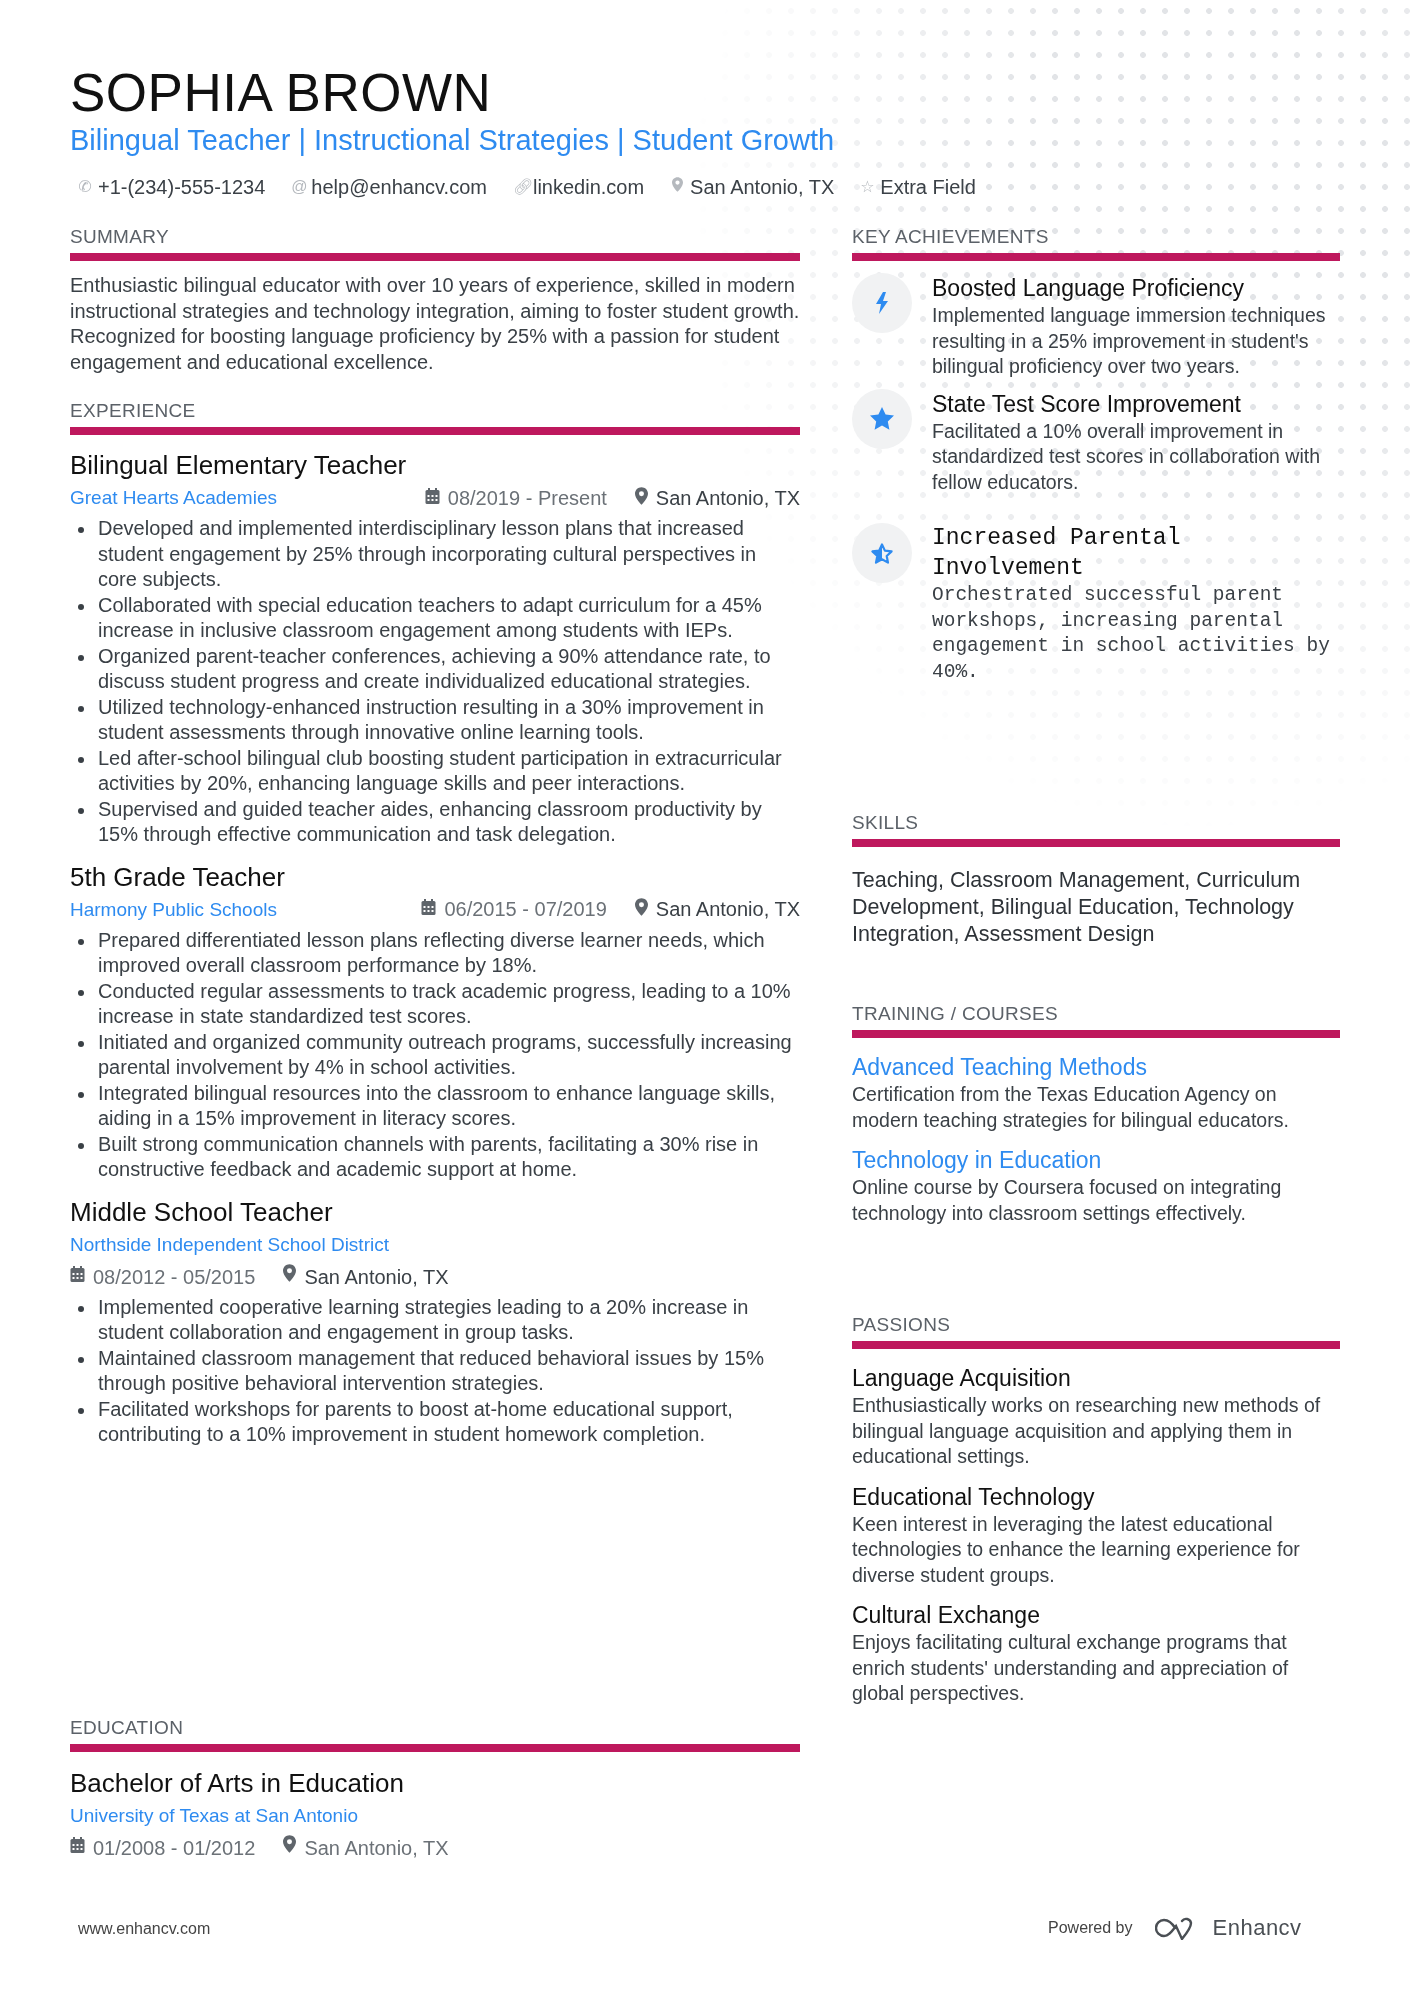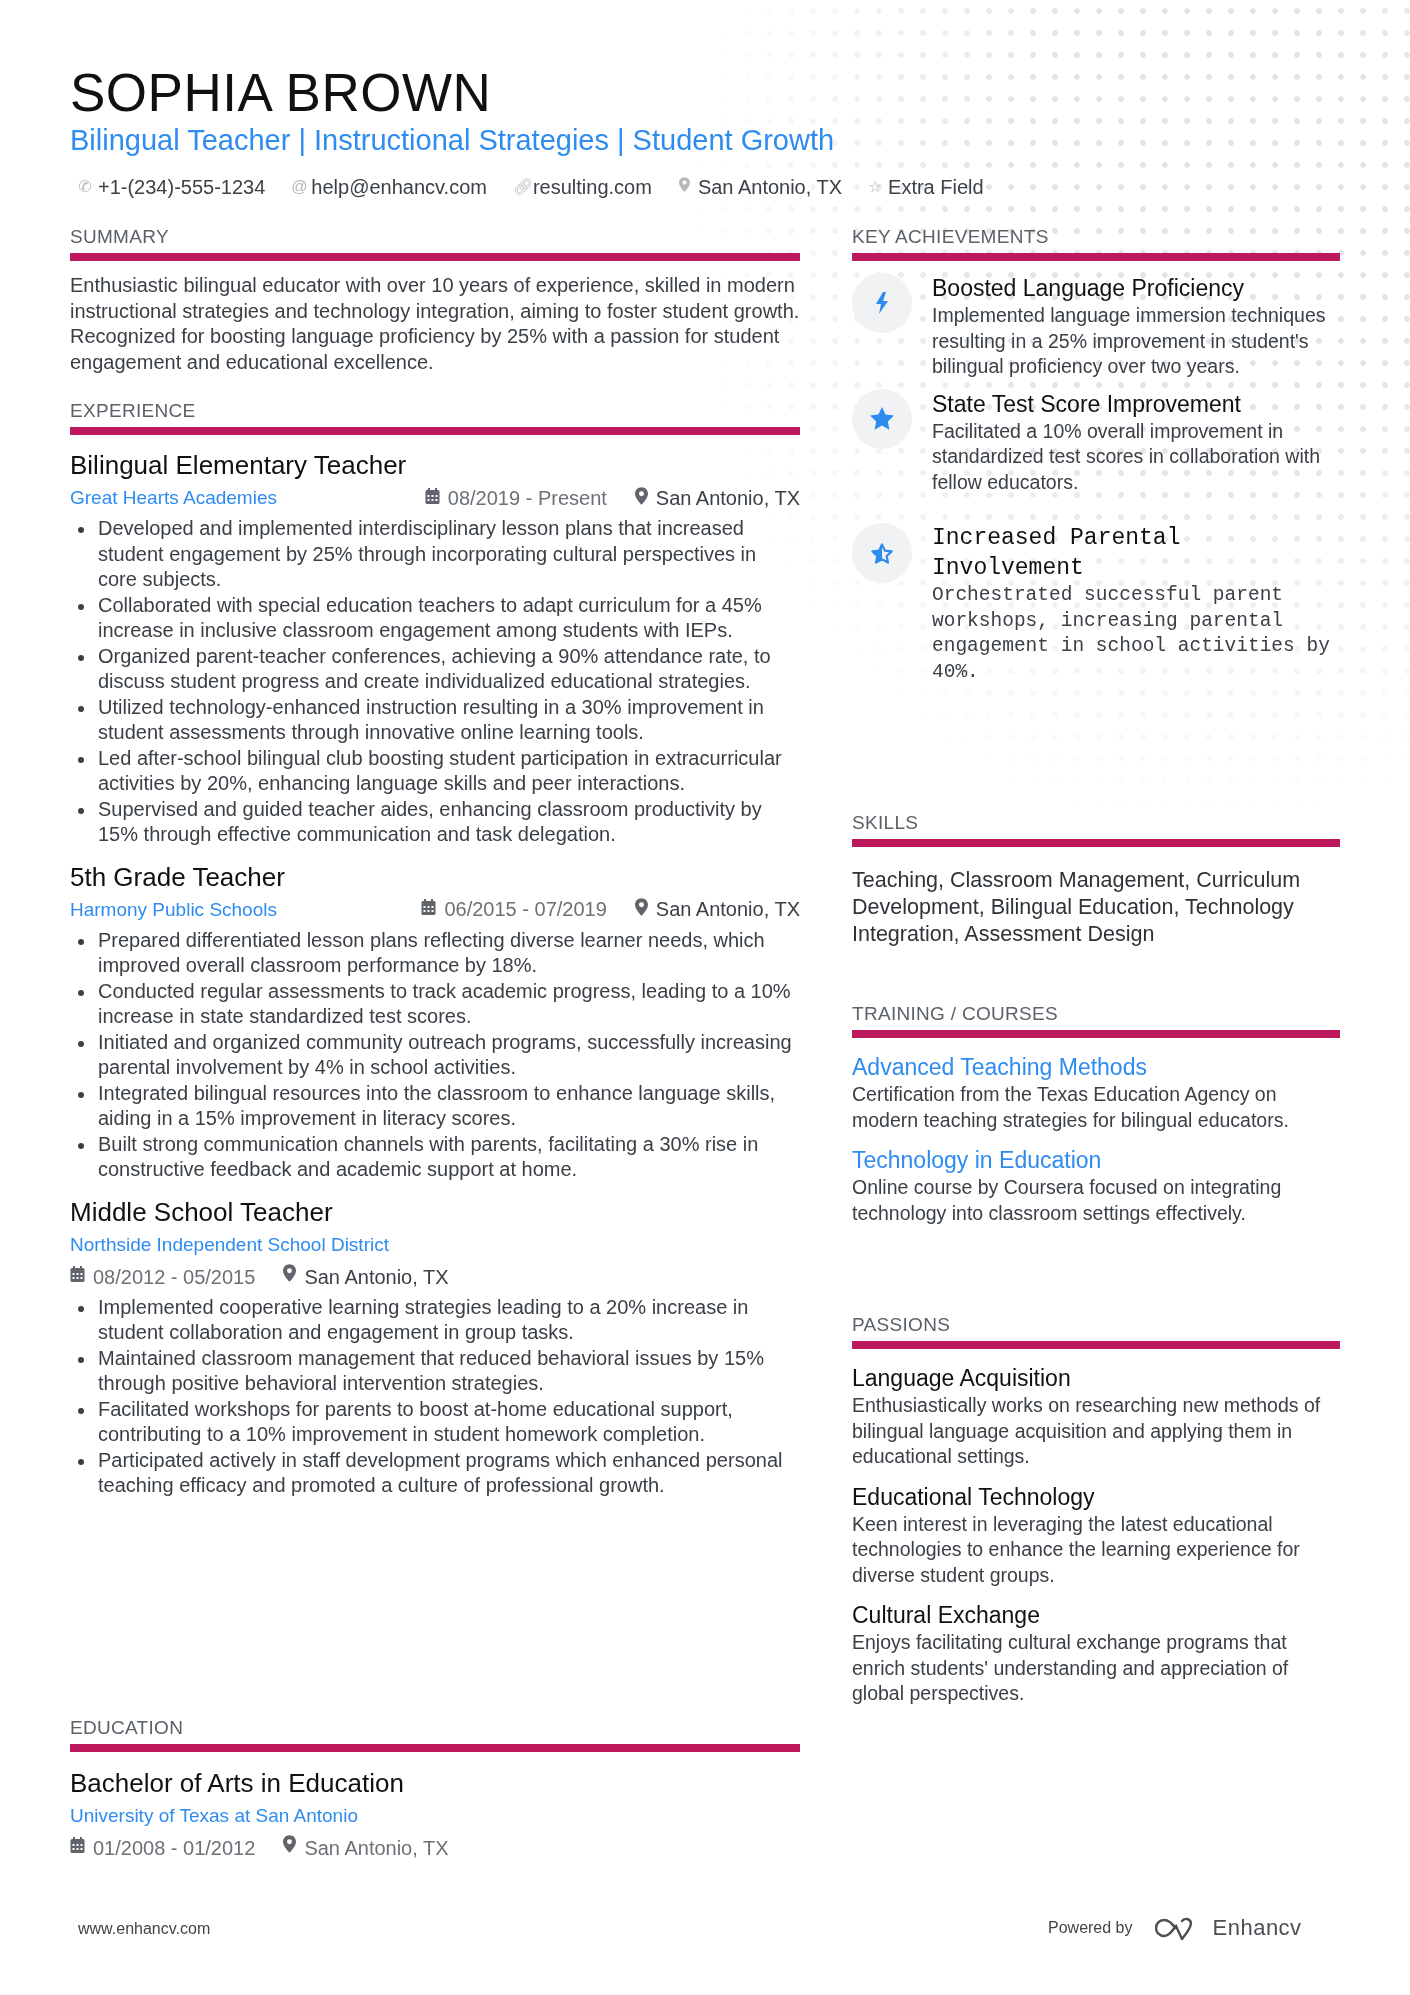--- a/index.html
+++ b/index.html
@@ -60,21 +60,21 @@
   <div class="contact">
     <span class="cicon">✆</span>
     <span>+1-(234)-555-1234</span>
   </div>
   <div class="contact">
     <span class="cicon">@</span>
     <span>help@enhancv.com</span>
   </div>
   <div class="contact">
     <span class="cicon">🔗︎</span>
-    <span>resulting.com</span>
+    <span>linkedin.com</span>
   </div>
   <div class="contact">
     <span class="cicon">
       <svg width="11" height="15" viewBox="0 0 12 16">
           <path d="M6 0C2.7 0 0 2.6 0 5.9 0 10.3 6 16 6 16s6-5.7 6-10.1C12 2.6 9.3 0 6 0zm0 8.2A2.3 2.3 0 1 1 6 3.6a2.3 2.3 0 0 1 0 4.6z" fill="#b5b9be"></path>
         </svg>
     </span>
     <span>San Antonio, TX</span>
   </div>
   <div class="contact">
@@ -204,21 +204,20 @@
               <path d="M6 0C2.7 0 0 2.6 0 5.9 0 10.3 6 16 6 16s6-5.7 6-10.1C12 2.6 9.3 0 6 0zm0 8.2A2.3 2.3 0 1 1 6 3.6a2.3 2.3 0 0 1 0 4.6z" fill="#5f656b"></path>
             </svg>
       </span>
           <span>San Antonio, TX</span>
         </span>
     </div>
     <ul class="bullets" style="margin-top:2px;">
       <li>Implemented cooperative learning strategies leading to a 20% increase in student collaboration and engagement in group tasks.</li>
       <li>Maintained classroom management that reduced behavioral issues by 15% through positive behavioral intervention strategies.</li>
       <li>Facilitated workshops for parents to boost at-home educational support, contributing to a 10% improvement in student homework completion.</li>
-      <li>Participated actively in staff development programs which enhanced personal teaching efficacy and promoted a culture of professional growth.</li>
     </ul>
   </div>
 </div>
 
 <div class="abs col-left" style="top:1716px;">
   <div class="sec-head">EDUCATION</div>
   <div class="job-title" style="margin-top:14px;">Bachelor of Arts in Education</div>
   <div class="company">University of Texas at San Antonio</div>
   <div class="meta" style="justify-content:flex-start; line-height:32px;">
     <span class="m">

